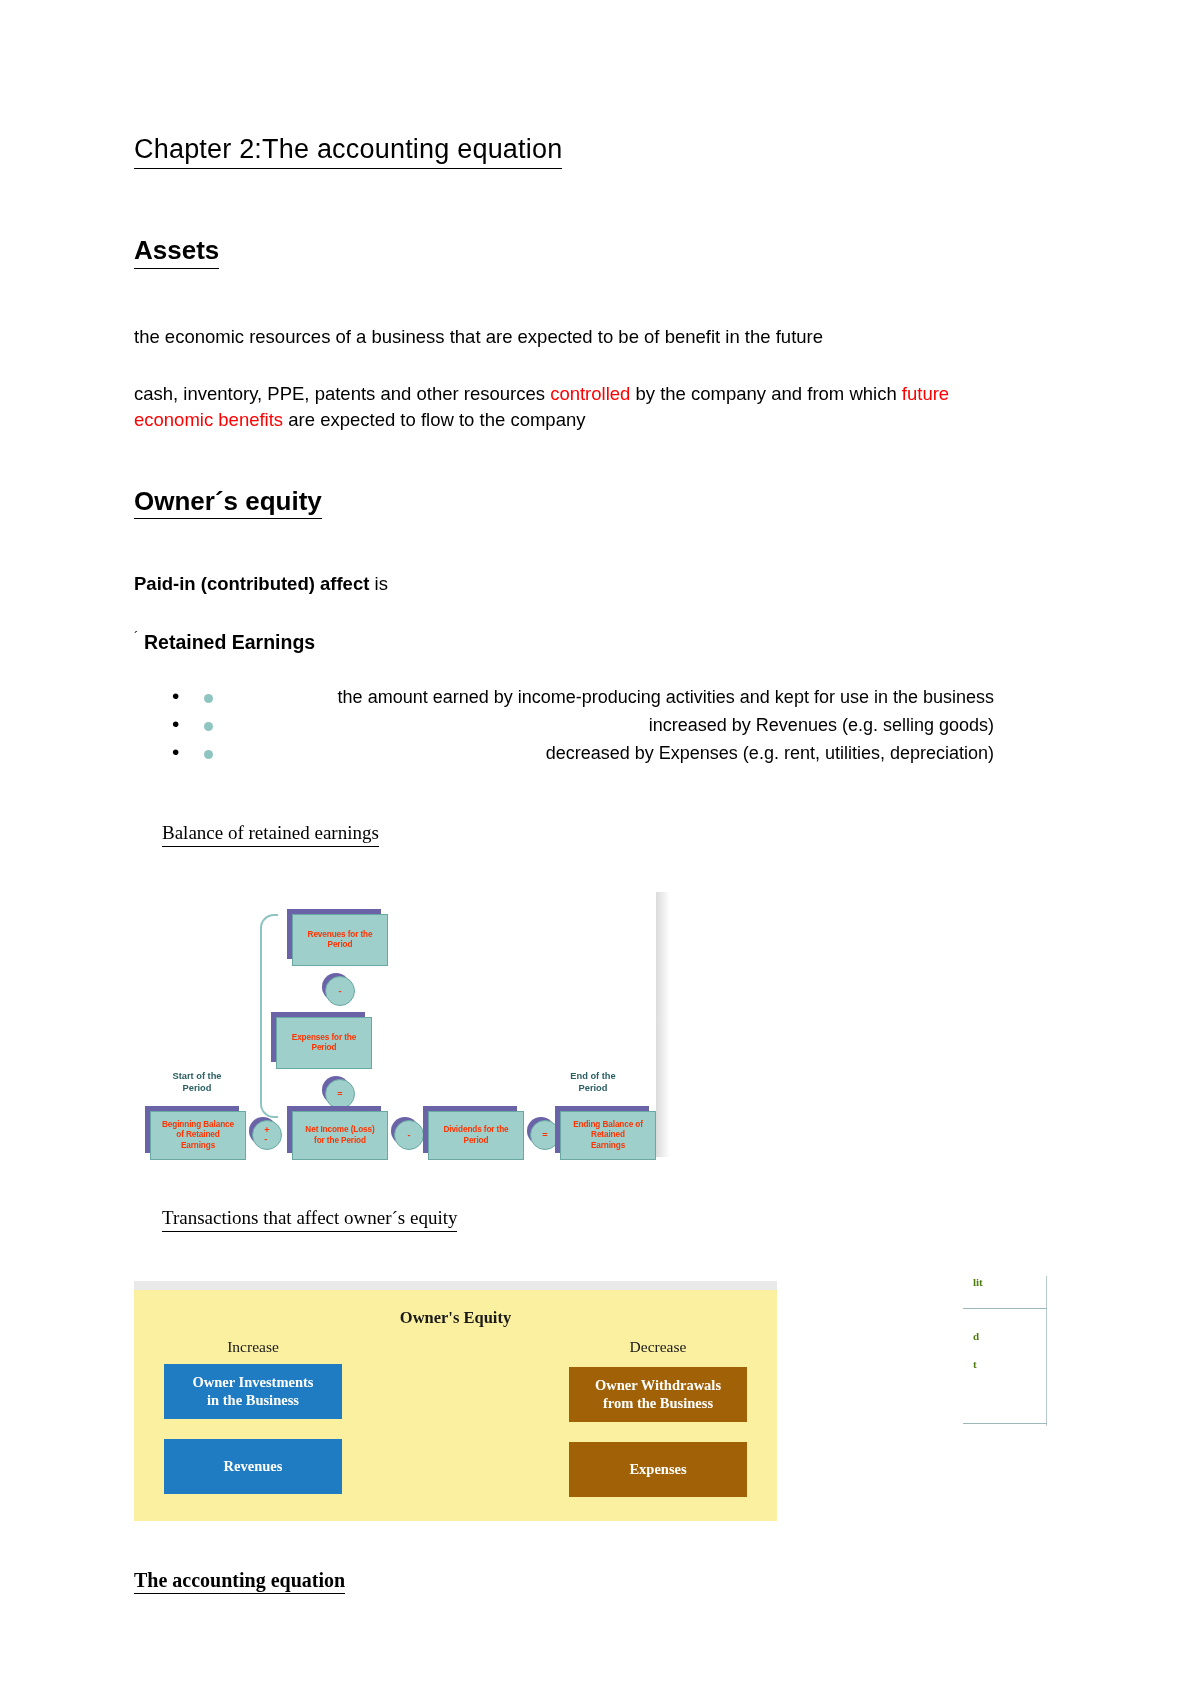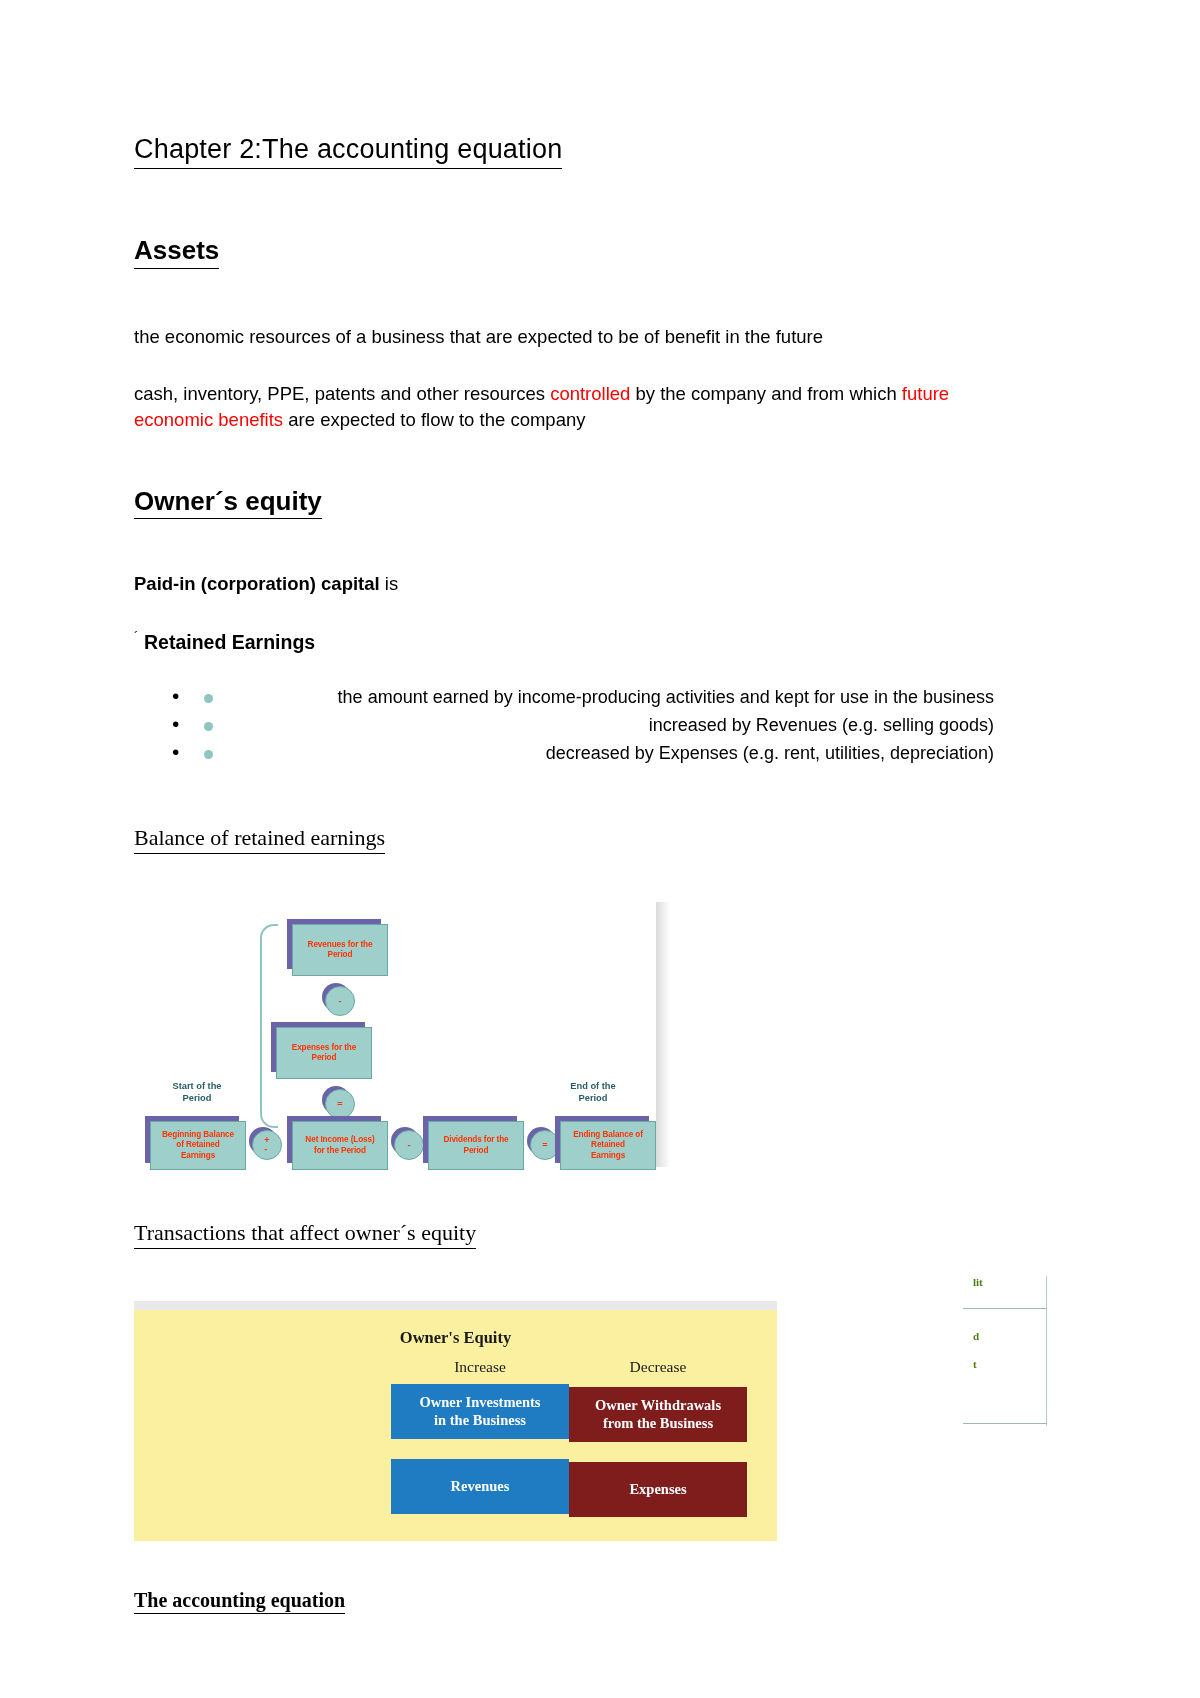--- a/index.html
+++ b/index.html
@@ -39,26 +39,27 @@
   }
   .h-section {
     font-size: 26px;
     font-weight: 700;
     display: inline-block;
     border-bottom: 1.5px solid #000;
     line-height: 1.25;
     padding-bottom: 1px;
   }
   .h-sub-underline {
-    font-size: 22px;
+    font-size: 19px;
     font-weight: 400;
     display: inline-block;
     border-bottom: 1.2px solid #000;
     font-family: "Liberation Serif", serif;
     line-height: 1.3;
+    margin-left: 28px;
   }
   .h-bold-underline {
     font-size: 20px;
     font-weight: bold;
     display: inline-block;
     border-bottom: 1.6px solid #000;
     font-family: "Liberation Serif", serif;
     line-height: 1.3;
   }
   p.body-text {
@@ -223,21 +224,21 @@
   .oe-title {
     text-align: center;
     font-family: "Liberation Serif", serif;
     font-size: 16.5px;
     font-weight: bold;
     color: #1a1a1a;
     margin-bottom: 10px;
   }
   .oe-cols {
     display: flex;
-    justify-content: flex-end;
+    justify-content: space-between;
     padding: 0 30px;
   }
   .oe-col { width: 178px; }
   .oe-colhead {
     text-align: center;
     font-family: "Liberation Serif", serif;
     font-size: 15.5px;
     color: #1a1a1a;
     margin-bottom: 8px;
   }
@@ -248,21 +249,21 @@
     justify-content: center;
     text-align: center;
     color: #ffffff;
     font-family: "Liberation Serif", serif;
     font-weight: bold;
     font-size: 14.5px;
     line-height: 1.25;
     margin-bottom: 20px;
   }
   .oe-card.blue { background: #1f7cc2; }
-  .oe-card.red  { background: #7f1d1d; margin-top: 11px; }
+  .oe-card.red  { background: #a16207; margin-top: 11px; }
   .oe-card.last { margin-bottom: 0; }
 
   
   .edge-frag {
     position: absolute;
     left: 963px;
     top: 1268px;
     width: 92px;
     height: 158px;
     overflow: hidden;
@@ -309,21 +310,21 @@
     <div class="sp-30"></div>
 
     <p class="body-text"><span>cash, inventory, PPE, patents and other resources </span><span class="red">controlled</span><span> by the company and from which </span><span class="red">future economic benefits</span><span> are expected to flow to the company</span></p>
 
     <div class="sp-30"></div>
 
     <h2 class="h-section">Owner´s equity </h2>
 
     <div class="sp-30"></div>
 
-    <p class="body-text"><span class="strong">Paid-in (corporation) capital</span><span> is</span></p>
+    <p class="body-text"><span class="strong">Paid-in (contributed) affect</span><span> is</span></p>
 
     <div class="sp-14"></div>
 
 
     <div class="sp-20"></div>
 
     <div class="retained-head"><span class="tick">´</span><span>Retained Earnings</span></div>
 
     <div class="sp-30"></div>
 

